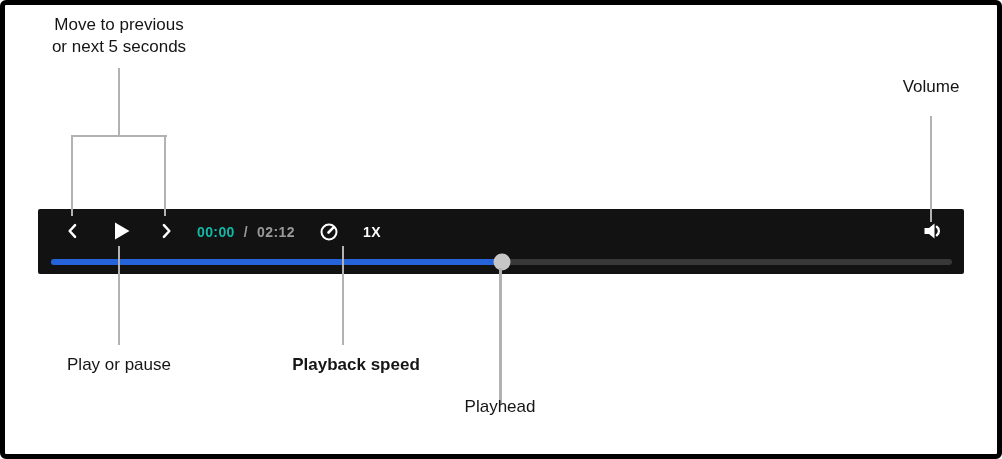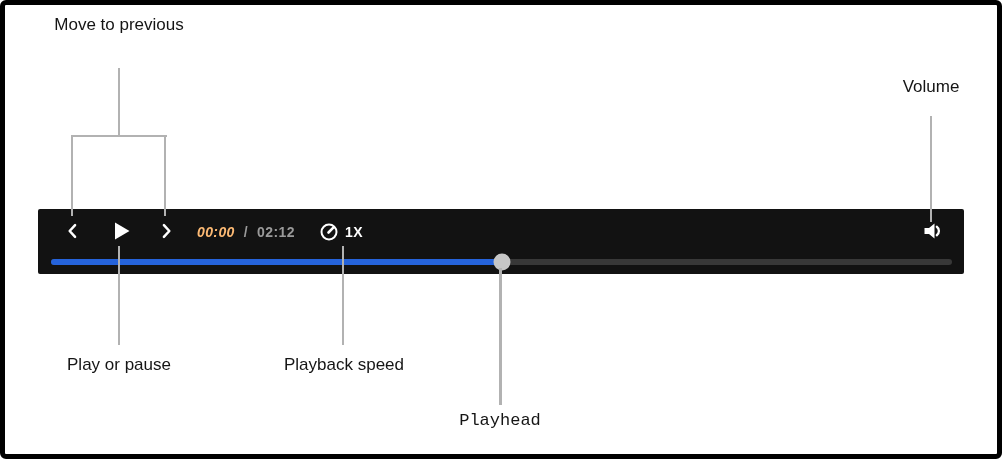--- a/index.html
+++ b/index.html
@@ -57,26 +57,26 @@
     background: transparent; border: none; cursor: pointer;
     padding: 0;
   }
   #time-display {
     position: absolute;
     left: 159px; top: 15px;
     display: inline-flex; align-items: center; gap: 9px;
     font-size: 14px; font-weight: 600; letter-spacing: 0.4px;
     white-space: nowrap;
   }
-  #time-display .current { color: #fdba74; font-style: italic; }
+  #time-display .current { color: #14b8a6; }
   #time-display .sep, #time-display .duration { color: var(--dim, #9a9a9a); }
   #speed-control {
     position: absolute;
     left: 281px; top: 10px; height: 26px;
-    display: inline-flex; align-items: center; gap: 6px;
+    display: inline-flex; align-items: center; gap: 24px;
     background: transparent; border: none; cursor: pointer;
     color: #ffffff; font-family: inherit;
     font-size: 14px; font-weight: 600; letter-spacing: 0.5px;
     padding: 0;
   }
   #progress-track {
     position: absolute;
     left: 13px; top: 50px;
     width: 901px; height: 6px;
     background: var(--track, #383838);
@@ -101,20 +101,21 @@
     z-index: 12;
   }
 </style>
 </head>
 <body>
 
 <div id="stage" style="--bar: #121212; --fill: #2563db; --track: #383838; --handle: #c6c6c6; --line: #b2b2b2; --dim: #9a9a9a;">
 
   <div class="ann-label centered" style="left:119px; top:14px;">
     <div>Move to previous</div>
+    <div>or next 5 seconds</div>
   </div>
   <div class="ann-line v" style="left:118px; top:68px; height:69px;"></div>
   <div class="ann-line h" style="left:71px; top:135px; width:96px;"></div>
   <div class="ann-line v" style="left:71px; top:137px; height:79px;"></div>
   <div class="ann-line v" style="left:164px; top:137px; height:79px;"></div>
 
   <div class="ann-label centered" style="left:931px; top:76px;">Volume</div>
   <div class="ann-line v" style="left:930px; top:116px; height:106px;"></div>
 
   <div id="player-bar">
@@ -161,19 +162,19 @@
     <div id="progress-track">
       <div id="progress-fill" style="width: 50%;"></div>
       <div id="playhead-handle" style="left: 50%;"></div>
     </div>
   </div>
 
   <div class="ann-line v" style="left:118px; top:246px; height:99px; z-index:30;"></div>
   <div class="ann-label centered" style="left:119px; top:354px;">Play or pause</div>
 
   <div class="ann-line v" style="left:342px; top:246px; height:99px; z-index:30;"></div>
-  <div class="ann-label centered" style="left:344px; top:354px;">Playback speed</div>
+  <div class="ann-label centered" style="left:356px; top:354px;font-weight:bold;">Playback speed</div>
 
   <div class="ann-line v" style="left:499px; top:268px; height:137px; width:3px; z-index:30;"></div>
-  <div class="ann-label centered" style="left:500px; top:410px;font-family:Liberation Mono, monospace;">Playhead</div>
+  <div class="ann-label centered" style="left:500px; top:396px;">Playhead</div>
 
   <div id="frame"></div>
 </div>
 
 </body></html>

